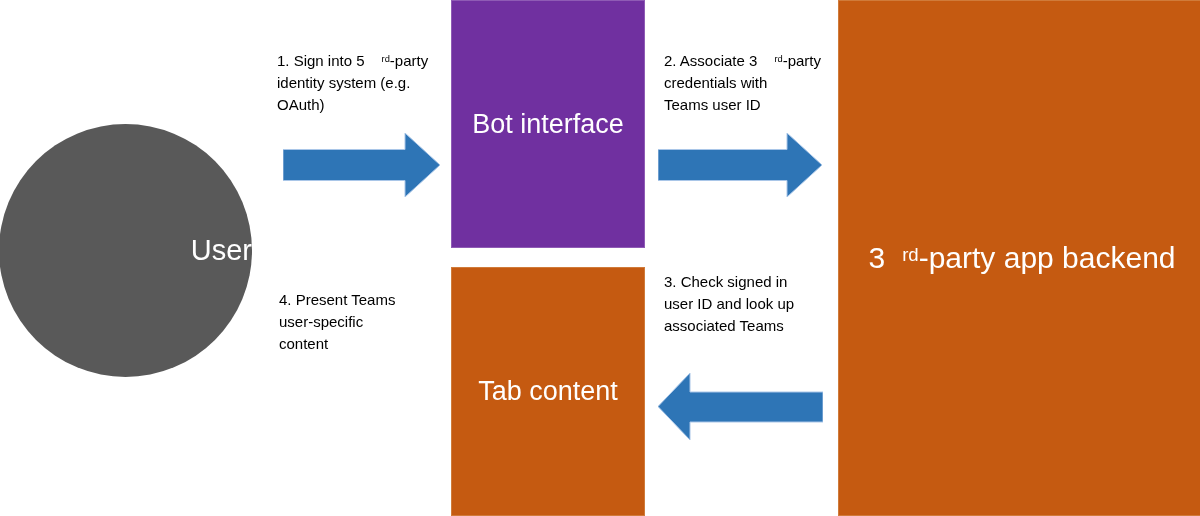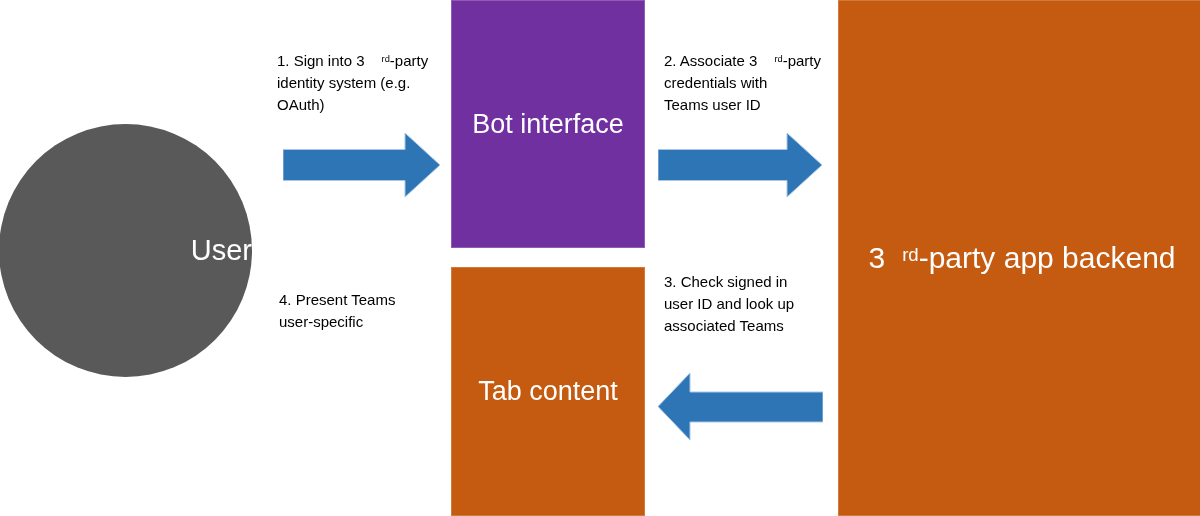--- a/index.html
+++ b/index.html
@@ -99,35 +99,36 @@
 
   <svg class="arrow arrow-2" width="164" height="64" viewBox="0 0 164 64" aria-hidden="true">
     <polygon points="0,16.5 129,16.5 129,0 164,32 129,64 129,47.5 0,47.5"></polygon>
   </svg>
 
   <svg class="arrow arrow-3" width="165" height="67" viewBox="0 0 165 67" aria-hidden="true">
     <polygon points="0,33.5 32,0 32,19 165,19 165,49 32,49 32,67"></polygon>
   </svg>
 
   <div class="annotation annotation-1">
-    <div><span>1. Sign into 3</span><sup>rd</sup><span>-party</span></div>
+    <div><span>1. Sign into 5</span><sup>rd</sup><span>-party</span></div>
     <div>identity system (e.g.</div>
     <div>OAuth)</div>
   </div>
 
   <div class="annotation annotation-2">
     <div><span>2. Associate 3</span><sup>rd</sup><span>-party</span></div>
     <div>credentials with</div>
     <div>Teams user ID</div>
   </div>
 
   <div class="annotation annotation-3">
     <div>3. Check signed in</div>
     <div>user ID and look up</div>
     <div>associated Teams</div>
   </div>
 
   <div class="annotation annotation-4">
     <div>4. Present Teams</div>
     <div>user-specific</div>
+    <div>content</div>
   </div>
 
 </div>
 
 </body></html>

